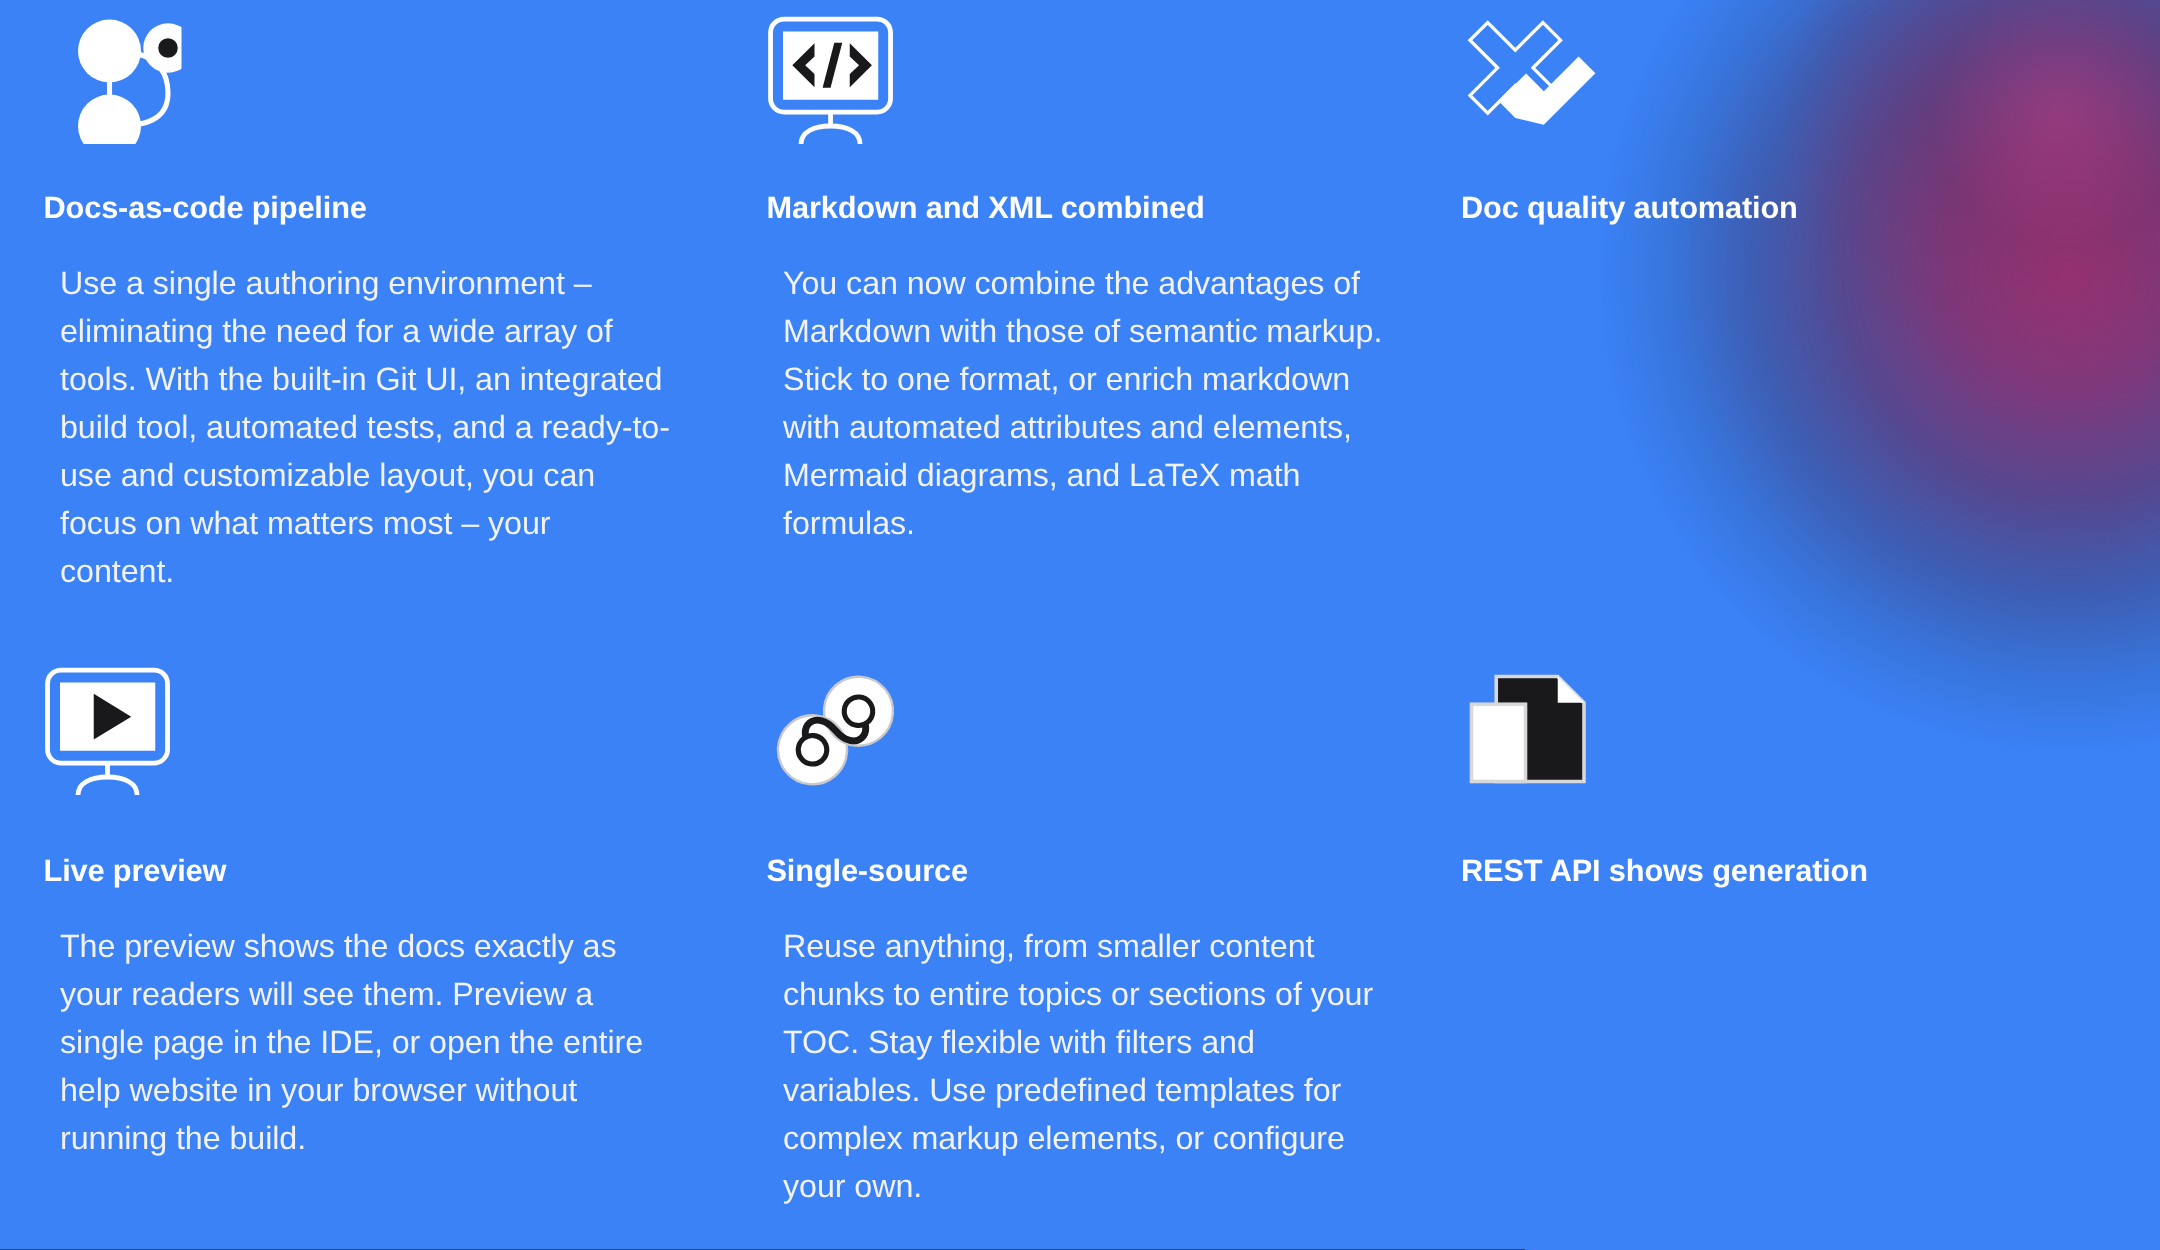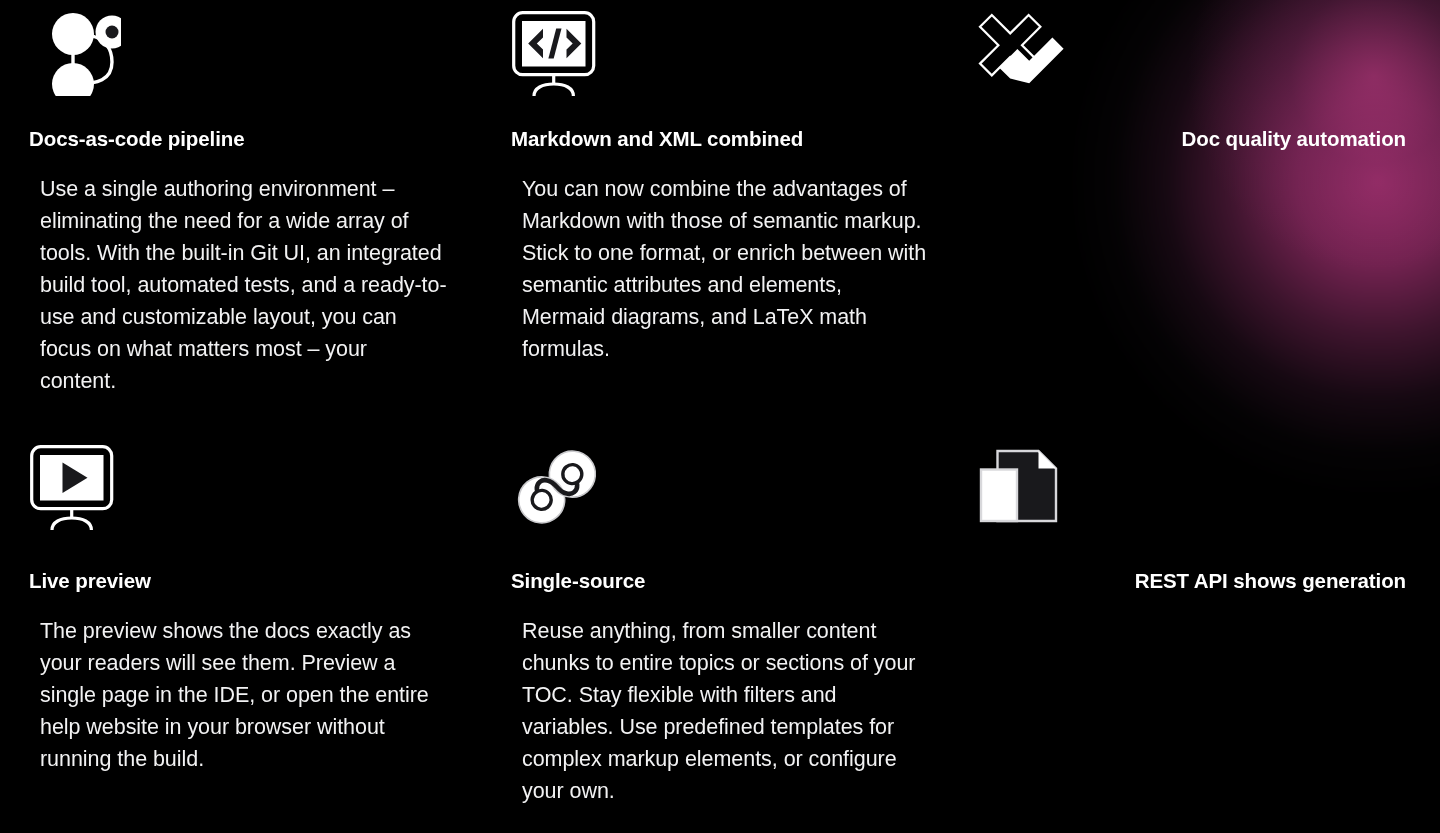--- a/index.html
+++ b/index.html
@@ -12,21 +12,21 @@
     height: 833px;
     overflow: hidden;
     font-family: "Liberation Sans", "DejaVu Sans", sans-serif;
     -webkit-font-smoothing: antialiased;
   }
 
   #page {
     position: relative;
     width: 1440px;
     height: 833px;
-    background: #000000;
+    background: #3b82f6;
     overflow: hidden;
   }
 
   
   #glow {
     position: absolute;
     top: -260px;
     right: -250px;
     width: 820px;
     height: 760px;
@@ -63,21 +63,21 @@
     grid-template-rows: 432px auto;
     padding: 0;
   }
 
   .card {
     padding-left: 29px;
     padding-right: 34px;
     box-sizing: border-box;
   }
   .card.col2 { padding-left: 30px; }
-  .card.col3 { padding-left: 12px; text-align: right; }
+  .card.col3 { padding-left: 12px; }
 
   .icon-wrap {
     height: 104px;
     display: flex;
     align-items: flex-start;
     padding-top: 10px;
     box-sizing: border-box;
   }
   .icon-wrap svg { display: block; }
 
@@ -133,21 +133,21 @@
           <rect x="2.7" y="2.7" width="80" height="62" rx="9" stroke="#ffffff" stroke-width="3.2" fill="none"></rect>
           <rect x="11" y="11" width="63.5" height="45.5" fill="#ffffff"></rect>
           <path d="M42.7 48.5 L50.5 18.5 L45.2 18.5 L37.4 48.5 Z" fill="#19191c"></path>
           <path d="M32 18.8 L17.2 33.5 L32 48.2 L32 39.4 L25.8 33.5 L32 27.6 Z" fill="#19191c"></path>
           <path d="M55.5 18.8 L70.3 33.5 L55.5 48.2 L55.5 39.4 L61.7 33.5 L55.5 27.6 Z" fill="#19191c"></path>
           <path d="M42.7 65 L42.7 74" stroke="#ffffff" stroke-width="3.2"></path>
           <path d="M23 86 C23 78 31.5 74 42.7 74 C53.9 74 62.4 78 62.4 86" stroke="#ffffff" stroke-width="3.2" fill="none"></path>
         </svg>
       </div>
       <h3 class="card-title">Markdown and XML combined</h3>
-      <p class="card-body">You can now combine the advantages of Markdown with those of semantic markup. Stick to one format, or enrich between with semantic attributes and elements, Mermaid diagrams, and LaTeX math formulas.</p>
+      <p class="card-body">You can now combine the advantages of Markdown with those of semantic markup. Stick to one format, or enrich markdown with automated attributes and elements, Mermaid diagrams, and LaTeX math formulas.</p>
     </div>
 
     <div class="card col3">
       <div class="icon-wrap">
         <svg width="96" height="86" viewBox="0 0 96 86" fill="none" aria-hidden="true">
           <g transform="translate(3,2)">
             <path d="M3 14.8 L14.8 3 L33.2 21.4 L51.6 3 L63.4 14.8 L45 33.2 L63.4 51.6 L51.6 63.4 L33.2 45 L14.8 63.4 L3 51.6 L21.4 33.2 Z" stroke="#ffffff" stroke-width="2.2" fill="none"></path>
             <path d="M33.2 66.6 L22 55.4 L40.4 37 L52.2 48.8 L75.4 25.6 L86.6 36.8 L52.2 71.2 Z" fill="#ffffff"></path>
           </g>
         </svg>

